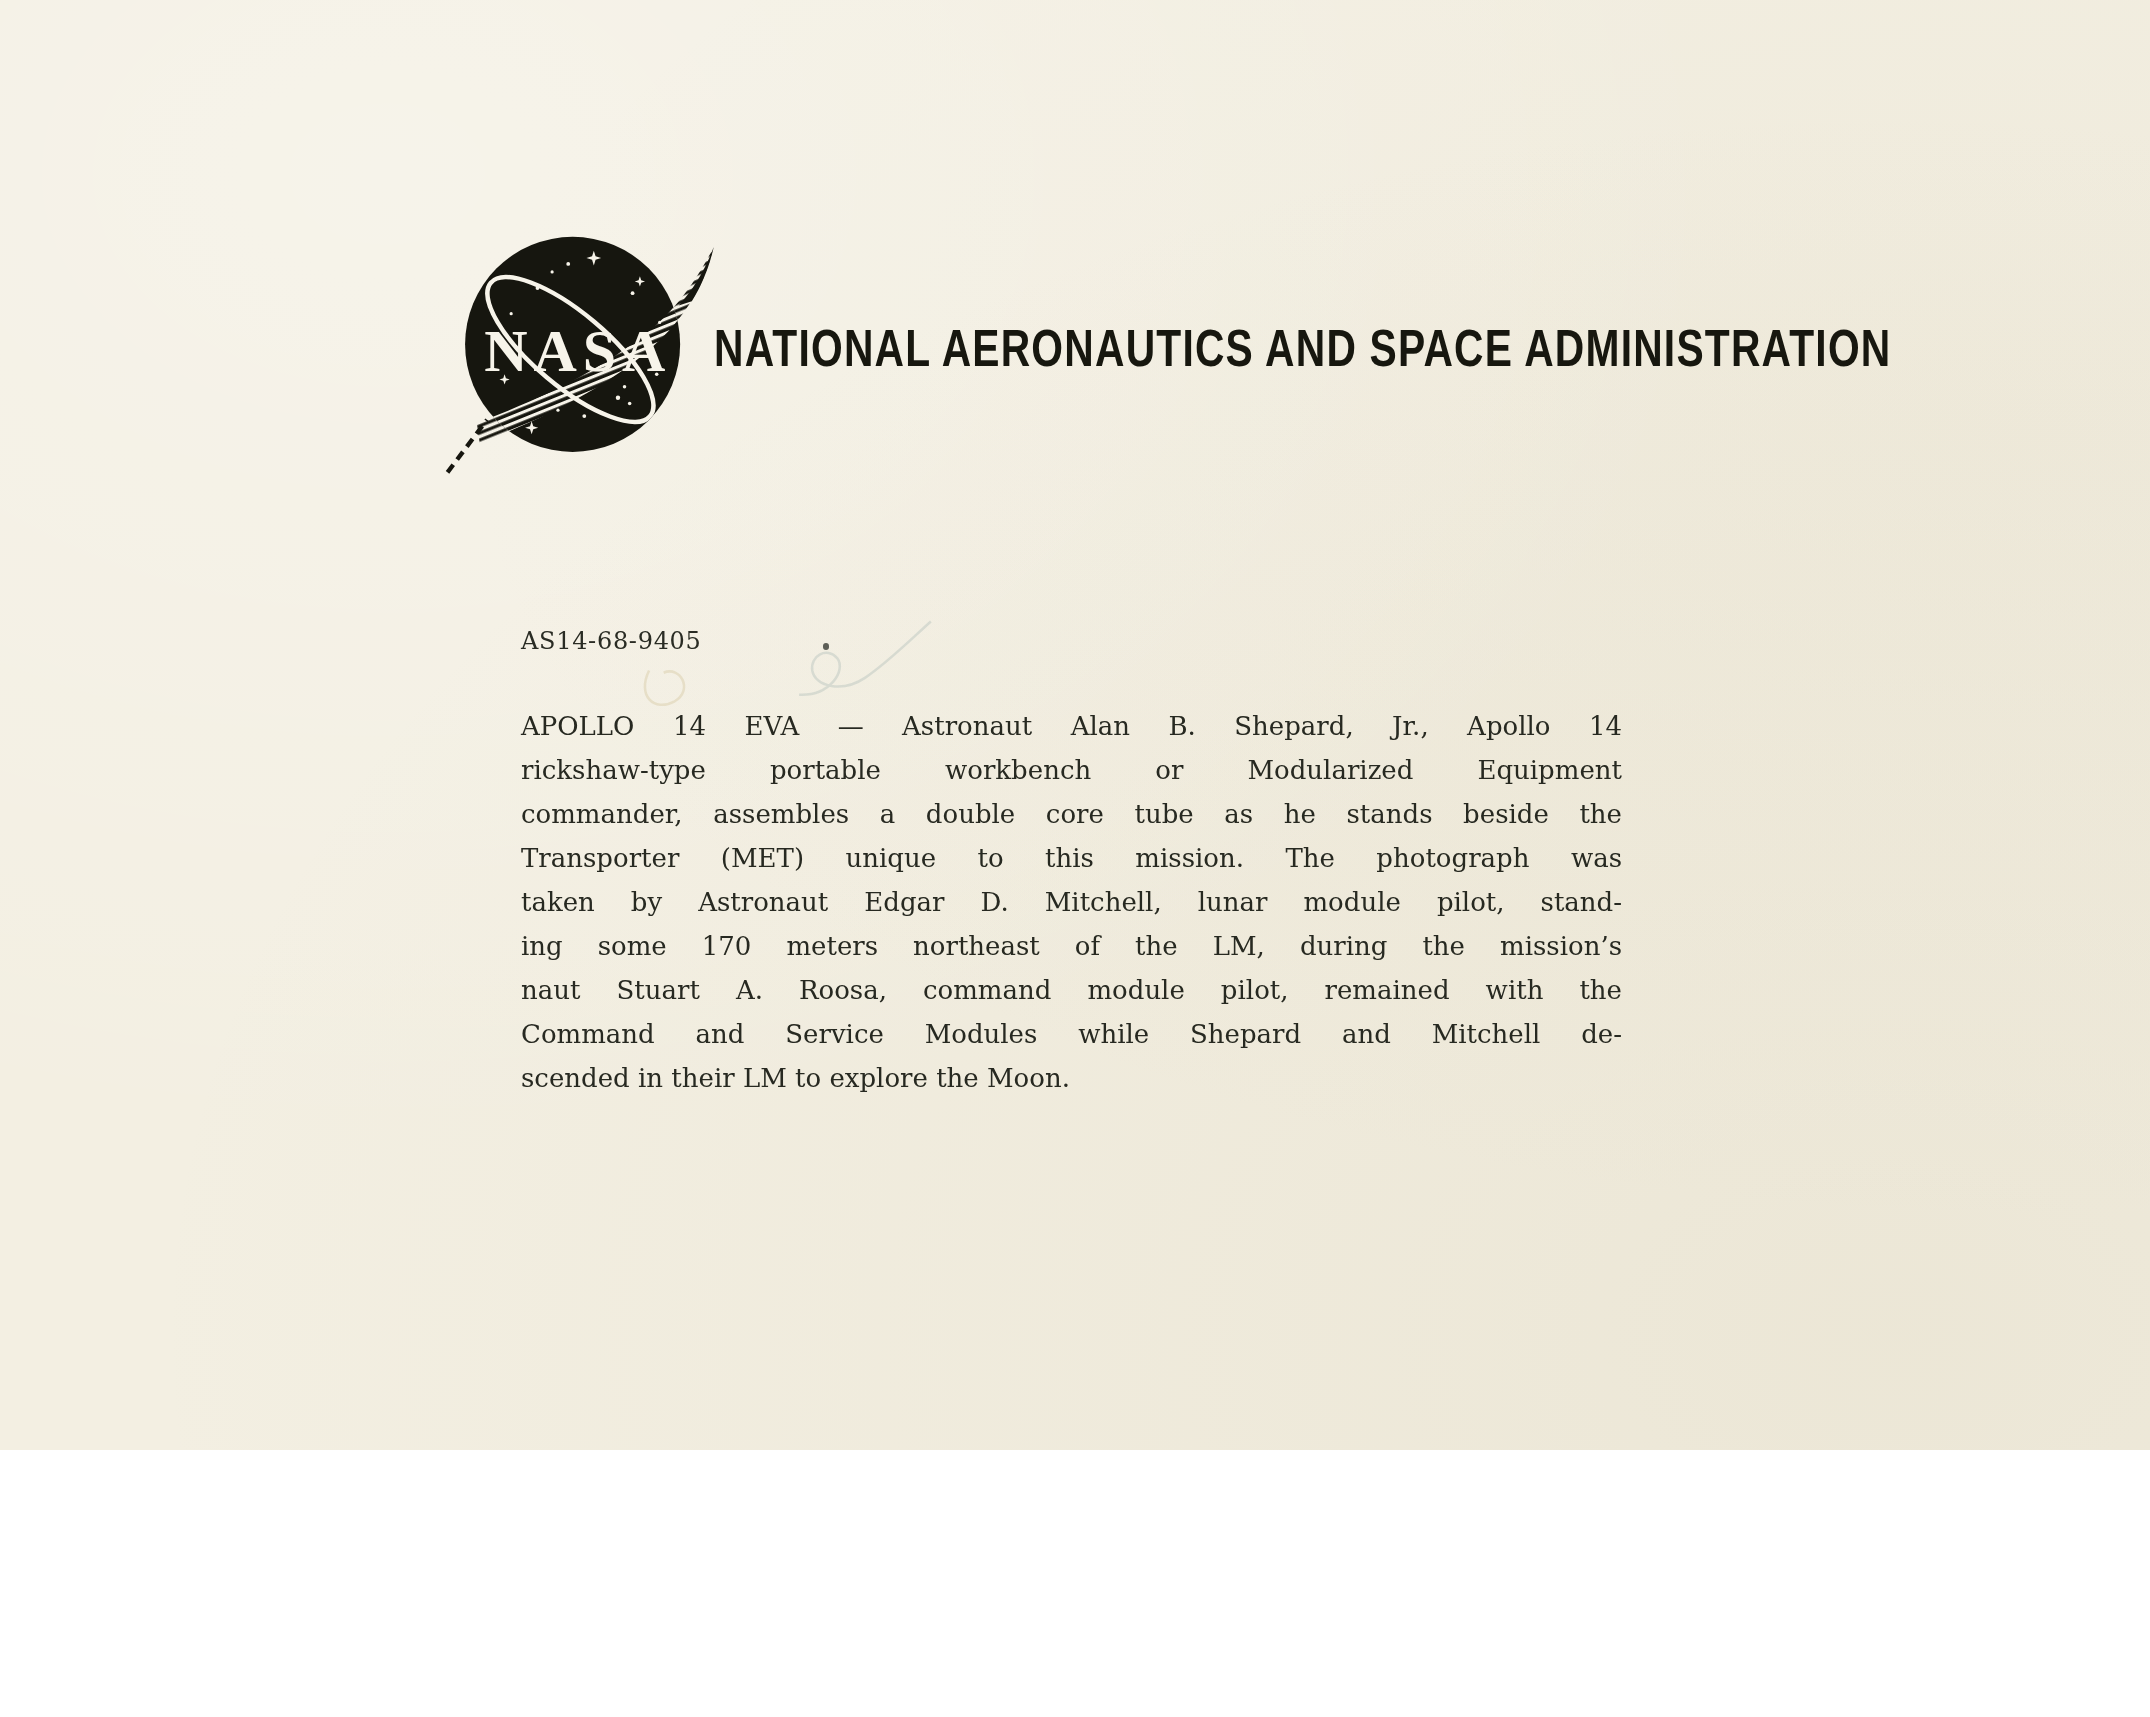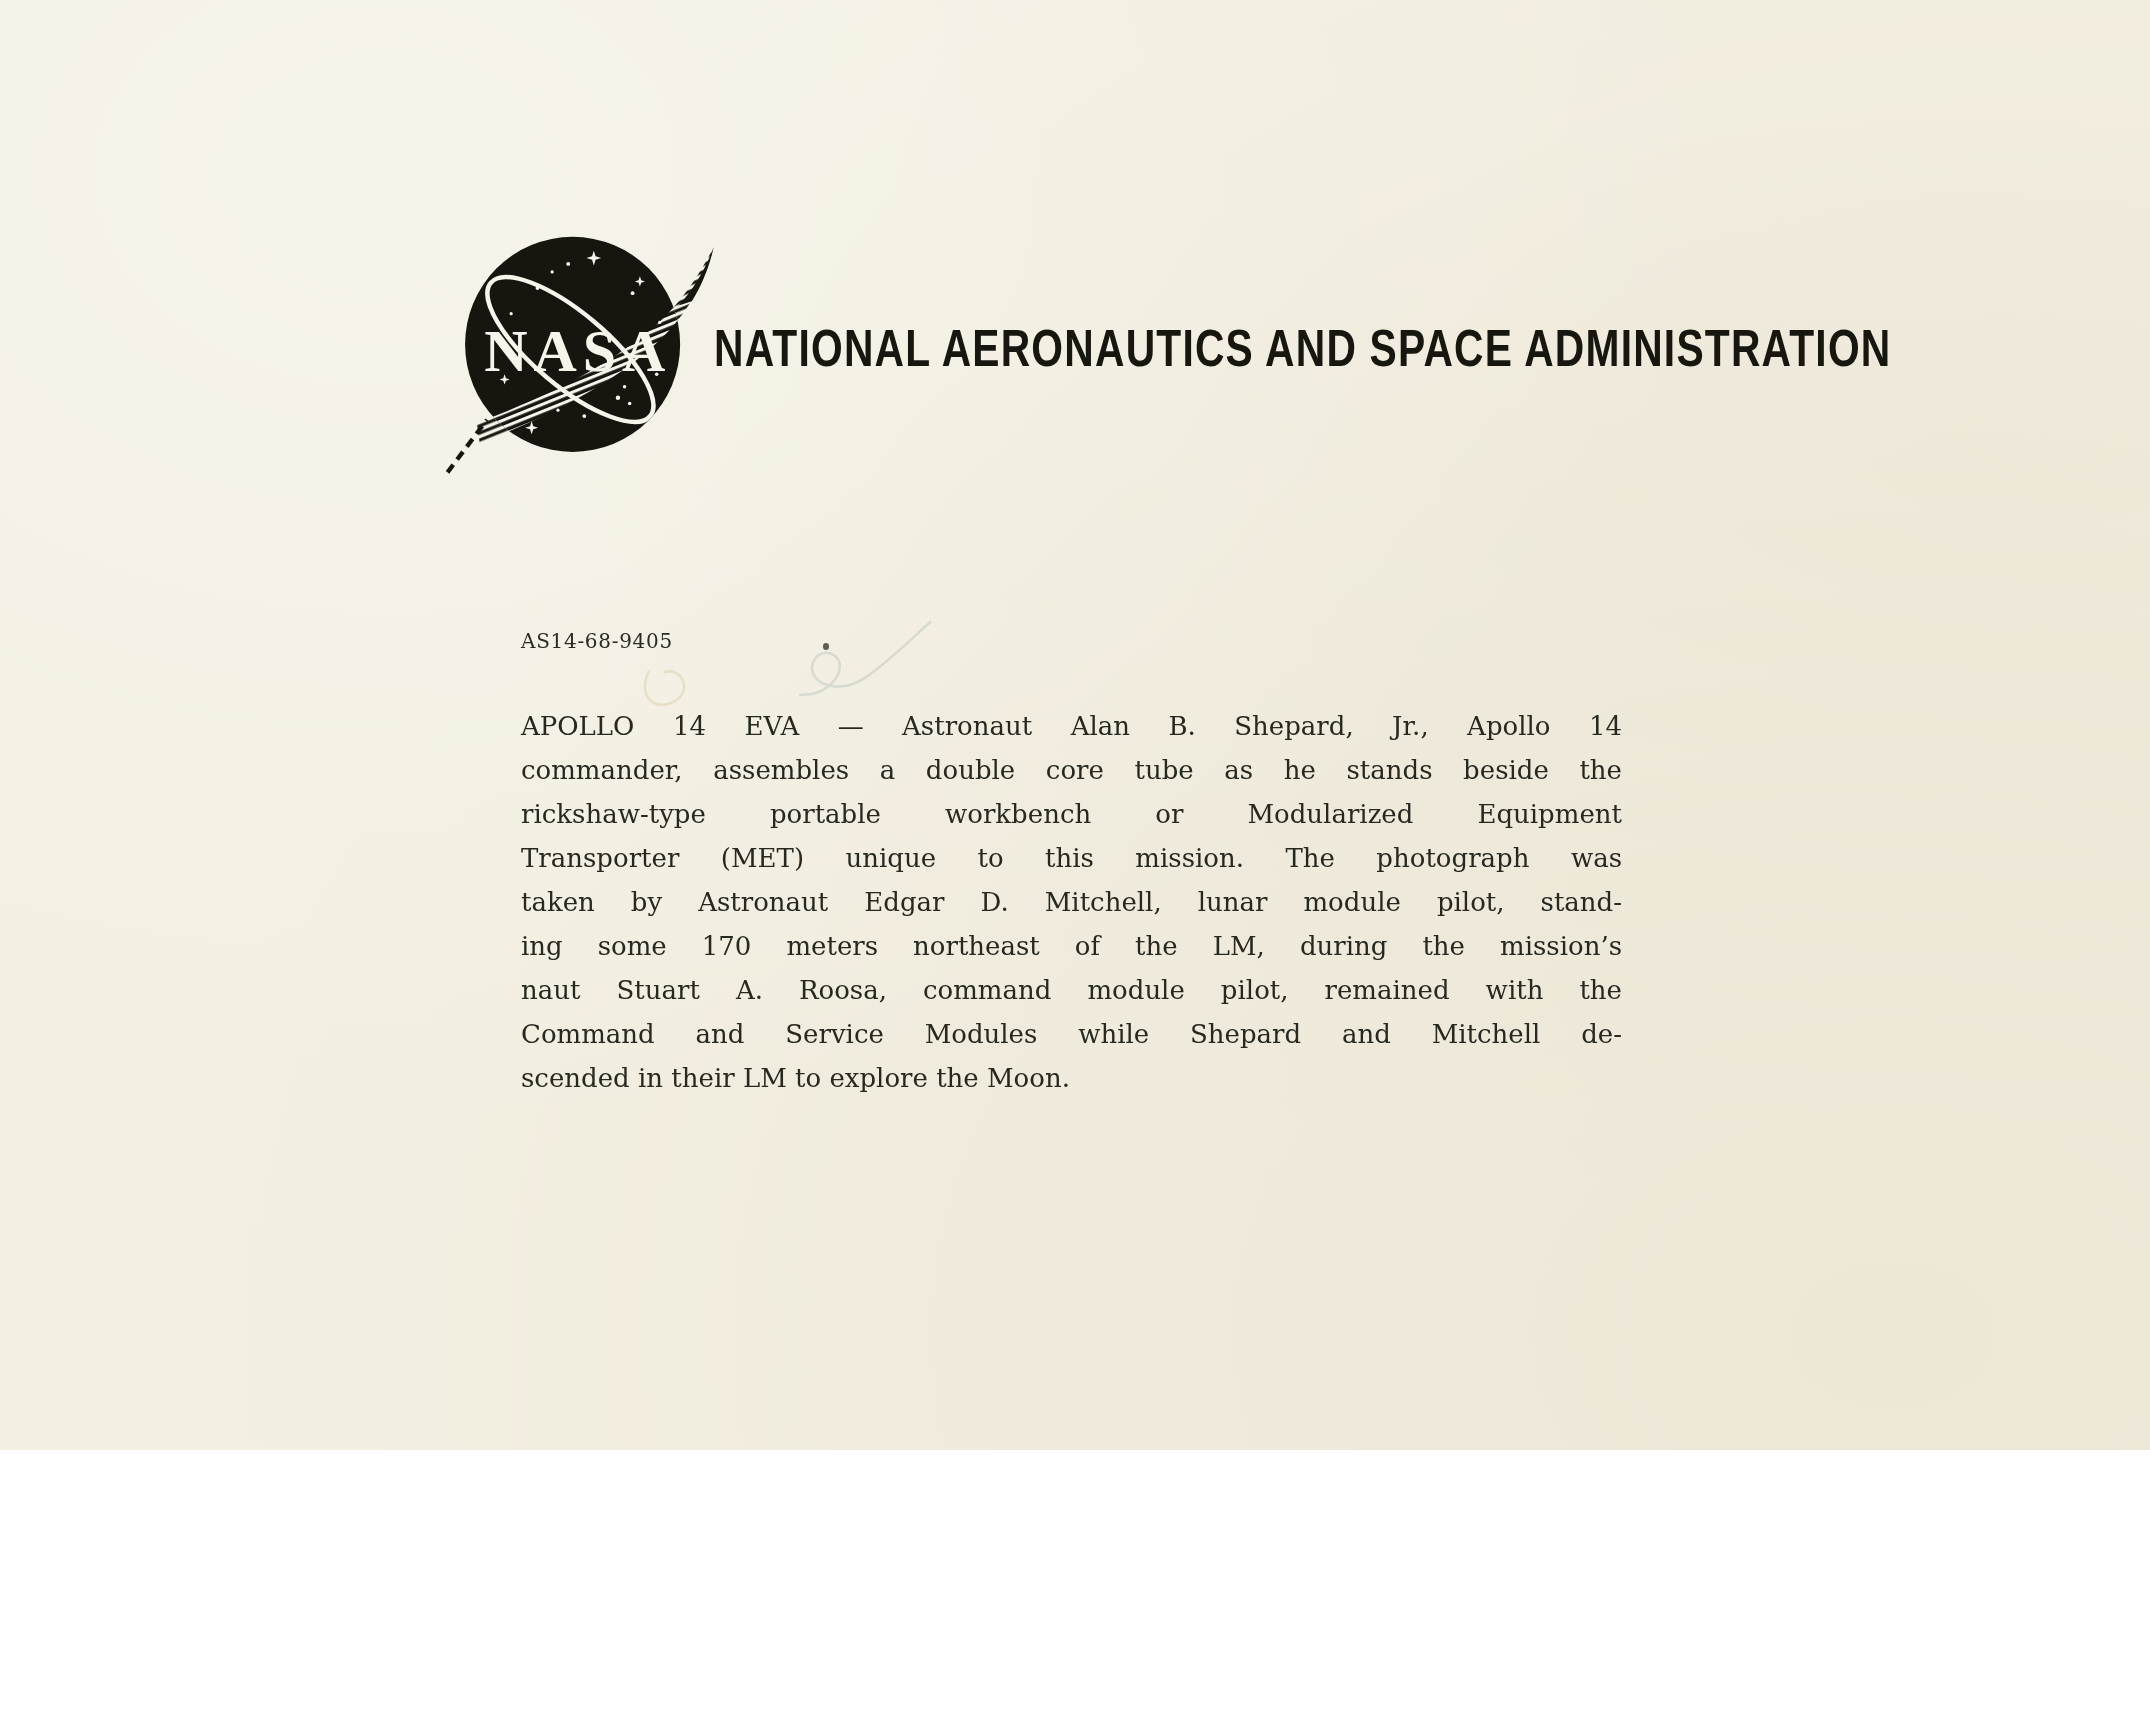--- a/index.html
+++ b/index.html
@@ -29,21 +29,21 @@
     line-height:51px;
     letter-spacing:1.5px;
     color:#17170f;
     white-space:nowrap;
     transform:scaleX(0.80);
     transform-origin:left top;
   }
   .photo-id{
     position:absolute;
     left:521px; top:628px;
-    font-size:20px;
+    font-size:24px;
     line-height:26px;
     letter-spacing:0.7px;
     color:#2a2c24;
   }
   .caption{
     position:absolute;
     left:521px; top:704px;
     width:1101px;
     font-size:26px;
     line-height:44px;
@@ -138,22 +138,22 @@
   <svg class="pencil-svg" viewBox="0 0 600 220" aria-hidden="true">
     <path d="M 420 28 C 390 55, 360 85, 330 105 C 300 125, 262 118, 258 95 C 255 75, 278 62, 292 78 C 305 95, 282 130, 240 128" fill="none" stroke="#9fb0ad" stroke-width="3.5" opacity="0.32"></path>
     <path d="M 35 95 C 18 130, 42 152, 70 137 C 96 122, 78 88, 55 98" fill="none" stroke="#d6c9a4" stroke-width="3.5" opacity="0.45"></path>
   </svg>
   <div class="speck"></div>
 
   <div class="photo-id">AS14-68-9405</div>
 
   <div class="caption">
     <div class="cap-line">APOLLO 14 EVA — Astronaut Alan B. Shepard, Jr., Apollo 14</div>
+    <div class="cap-line">rickshaw-type portable workbench or Modularized Equipment</div>
     <div class="cap-line">commander, assembles a double core tube as he stands beside the</div>
-    <div class="cap-line">rickshaw-type portable workbench or Modularized Equipment</div>
     <div class="cap-line">Transporter (MET) unique to this mission. The photograph was</div>
     <div class="cap-line">taken by Astronaut Edgar D. Mitchell, lunar module pilot, stand-</div>
     <div class="cap-line">ing some 170 meters northeast of the LM, during the mission’s</div>
     <div class="cap-line">naut Stuart A. Roosa, command module pilot, remained with the</div>
     <div class="cap-line">Command and Service Modules while Shepard and Mitchell de-</div>
     <div class="cap-line last">scended in their LM to explore the Moon.</div>
   </div>
 
 </div>
 

